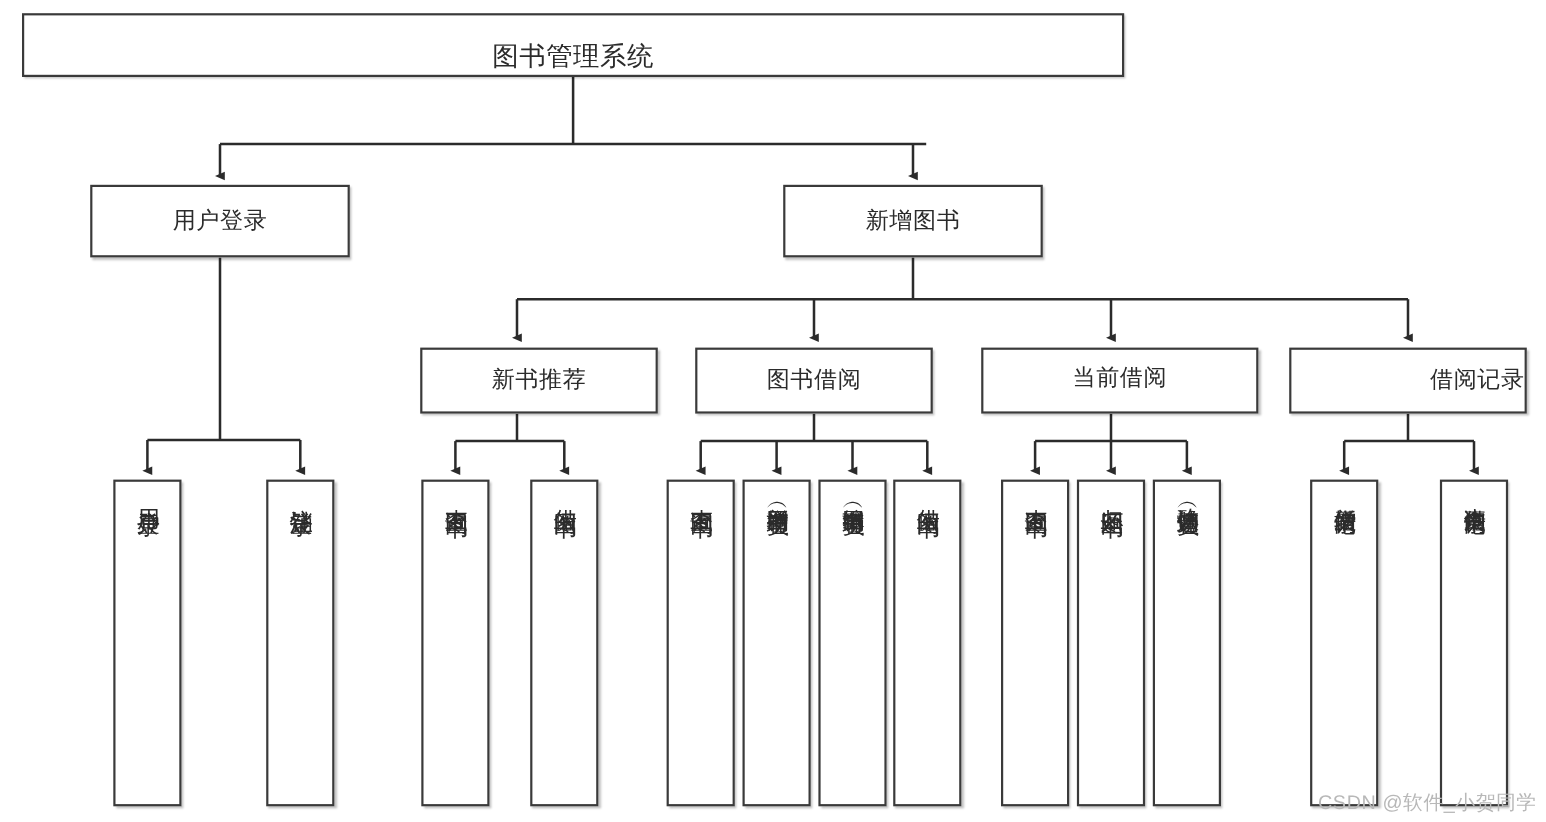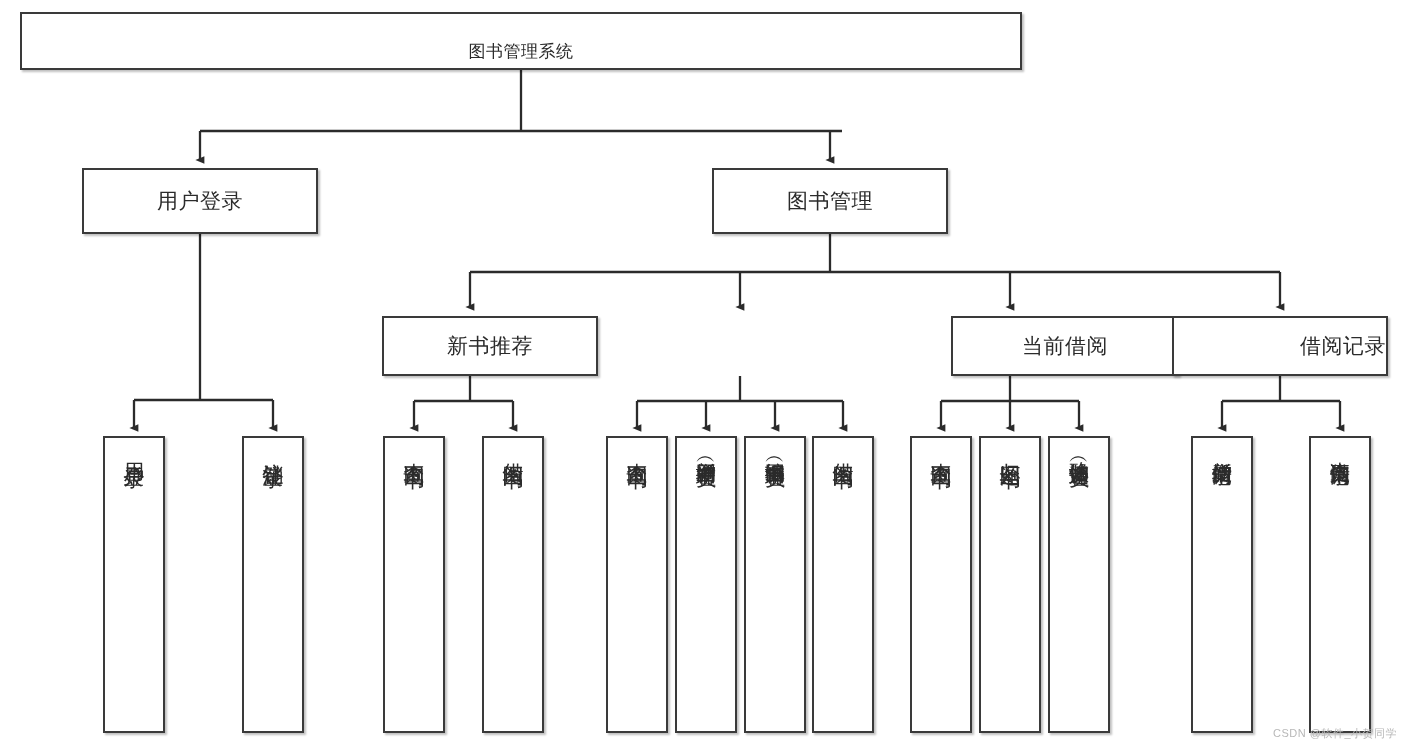--- a/index.html
+++ b/index.html
@@ -40,21 +40,21 @@
     display: block;
     text-align: center;
     line-height: 1.18;
     letter-spacing: 0.5px;
     white-space: nowrap;
   }
   .node.horiz .node-label {
     font-size: 21px;
   }
   .node.root .node-label {
-    font-size: 17px;
+    font-size: 24px;
     margin-top: 23px;
   }
   .node.leaf {
     align-items: flex-start;
     justify-content: center;
     padding-top: 8px;
   }
   .node.leaf .node-label {
     writing-mode: vertical-rl;
     text-orientation: upright;
@@ -64,21 +64,21 @@
     white-space: nowrap;
   }
   .node.leaf.tall-text .node-label {
     font-size: 20px;
     letter-spacing: 1px;
   }
   #watermark {
     position: absolute;
     right: 8px;
     bottom: 6px;
-    font-size: 11px;
+    font-size: 18px;
     color: #b8b8b8;
     letter-spacing: 0.5px;
     white-space: nowrap;
     user-select: none;
   }
 </style>
 </head>
 <body>
 
 <div id="diagram-root">
@@ -134,27 +134,30 @@
   </svg>
 
   <div class="node root" style="left:20px; top:12px; width:1002px; height:58px;">
     <span class="node-label">图书管理系统</span>
   </div>
 
   <div class="node horiz" style="left:82px; top:168px; width:236px; height:66px;">
     <span class="node-label">用户登录</span>
   </div>
   <div class="node horiz" style="left:712px; top:168px; width:236px; height:66px;">
-    <span class="node-label">图书管理</span>
+    <span class="node-label">新增图书</span>
   </div>
 
   <div class="node horiz" style="left:382px; top:316px; width:216px; height:60px;">
     <span class="node-label">新书推荐</span>
   </div>
-  <div class="node horiz" style="left:951px; top:316px; width:228px; height:60px;">
+  <div class="node horiz" style="left:632px; top:316px; width:216px; height:60px;">
+    <span class="node-label">图书借阅</span>
+  </div>
+  <div class="node horiz" style="left:892px; top:316px; width:252px; height:60px;font-family:Liberation Mono, monospace;">
     <span class="node-label">当前借阅</span>
   </div>
   <div class="node horiz" style="left:1172px; top:316px; width:216px; height:60px;justify-content:flex-end;">
     <span class="node-label">借阅记录</span>
   </div>
 
   <div class="node leaf" style="left:103px; top:436px; width:62px; height:297px;">
     <span class="node-label">用户登录</span>
   </div>
   <div class="node leaf" style="left:242px; top:436px; width:62px; height:297px;">

